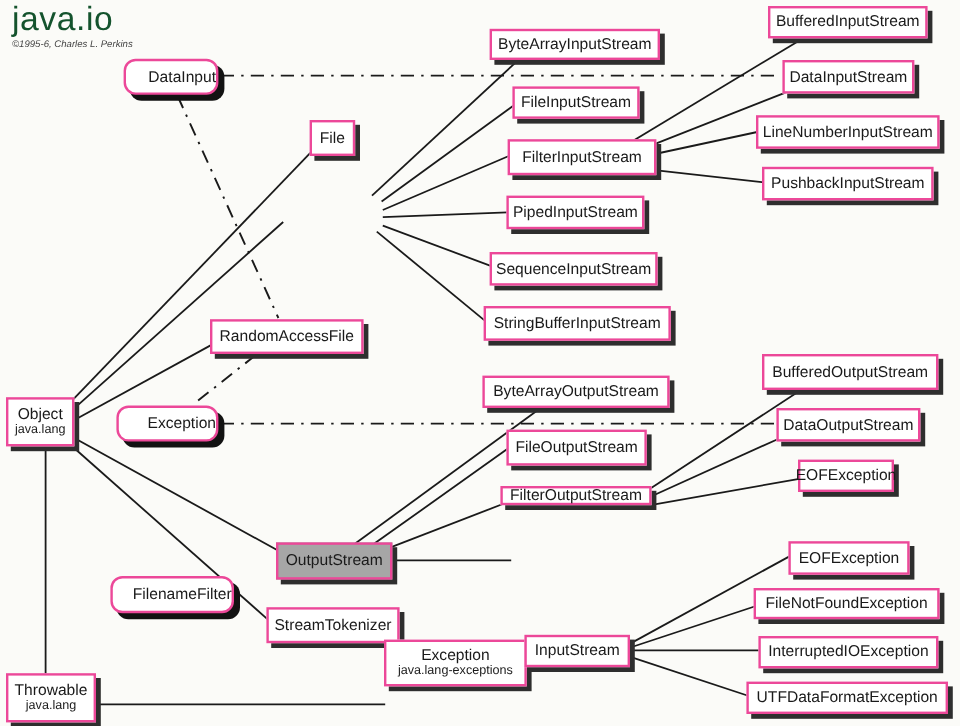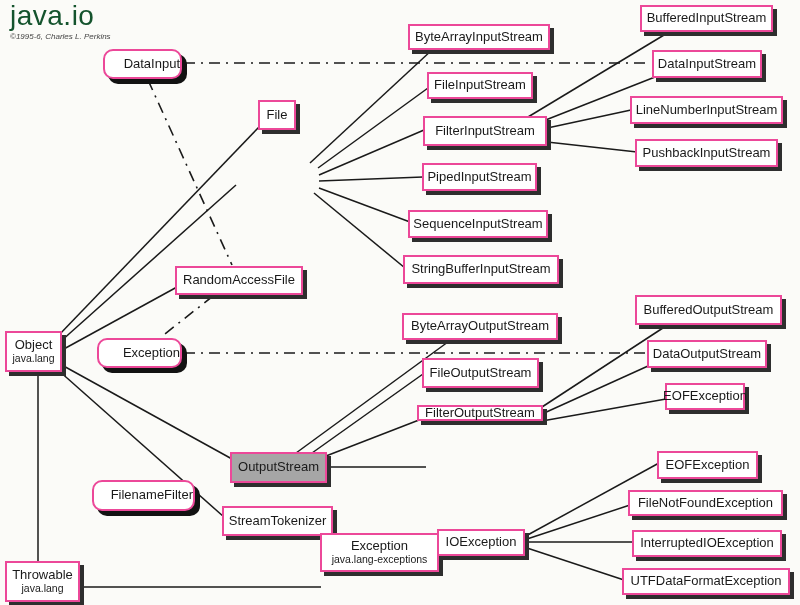--- a/index.html
+++ b/index.html
@@ -113,21 +113,21 @@
     </div>
   <div class="node" style="left:5px;top:561px;width:75px;height:41px">
     <span class="lbl">Throwable</span>
     <span class="pkg">java.lang</span>
   </div>
   <div class="node" style="left:320px;top:533px;width:119px;height:39px">
     <span class="lbl">Exception</span>
     <span class="pkg">java.lang-exceptions</span>
   </div>
   <div class="node" style="left:437px;top:529px;width:88px;height:27px">
-      <span class="lbl">IOException</span>
+      <span class="lbl">InputStream</span>
     </div>
 
   <div class="node" style="left:408px;top:24px;width:142px;height:26px">
       <span class="lbl">ByteArrayInputStream</span>
     </div>
   <div class="node" style="left:427px;top:72px;width:106px;height:27px">
       <span class="lbl">FileInputStream</span>
     </div>
   <div class="node" style="left:423px;top:116px;width:124px;height:30px">
       <span class="lbl">FilterInputStream</span>

